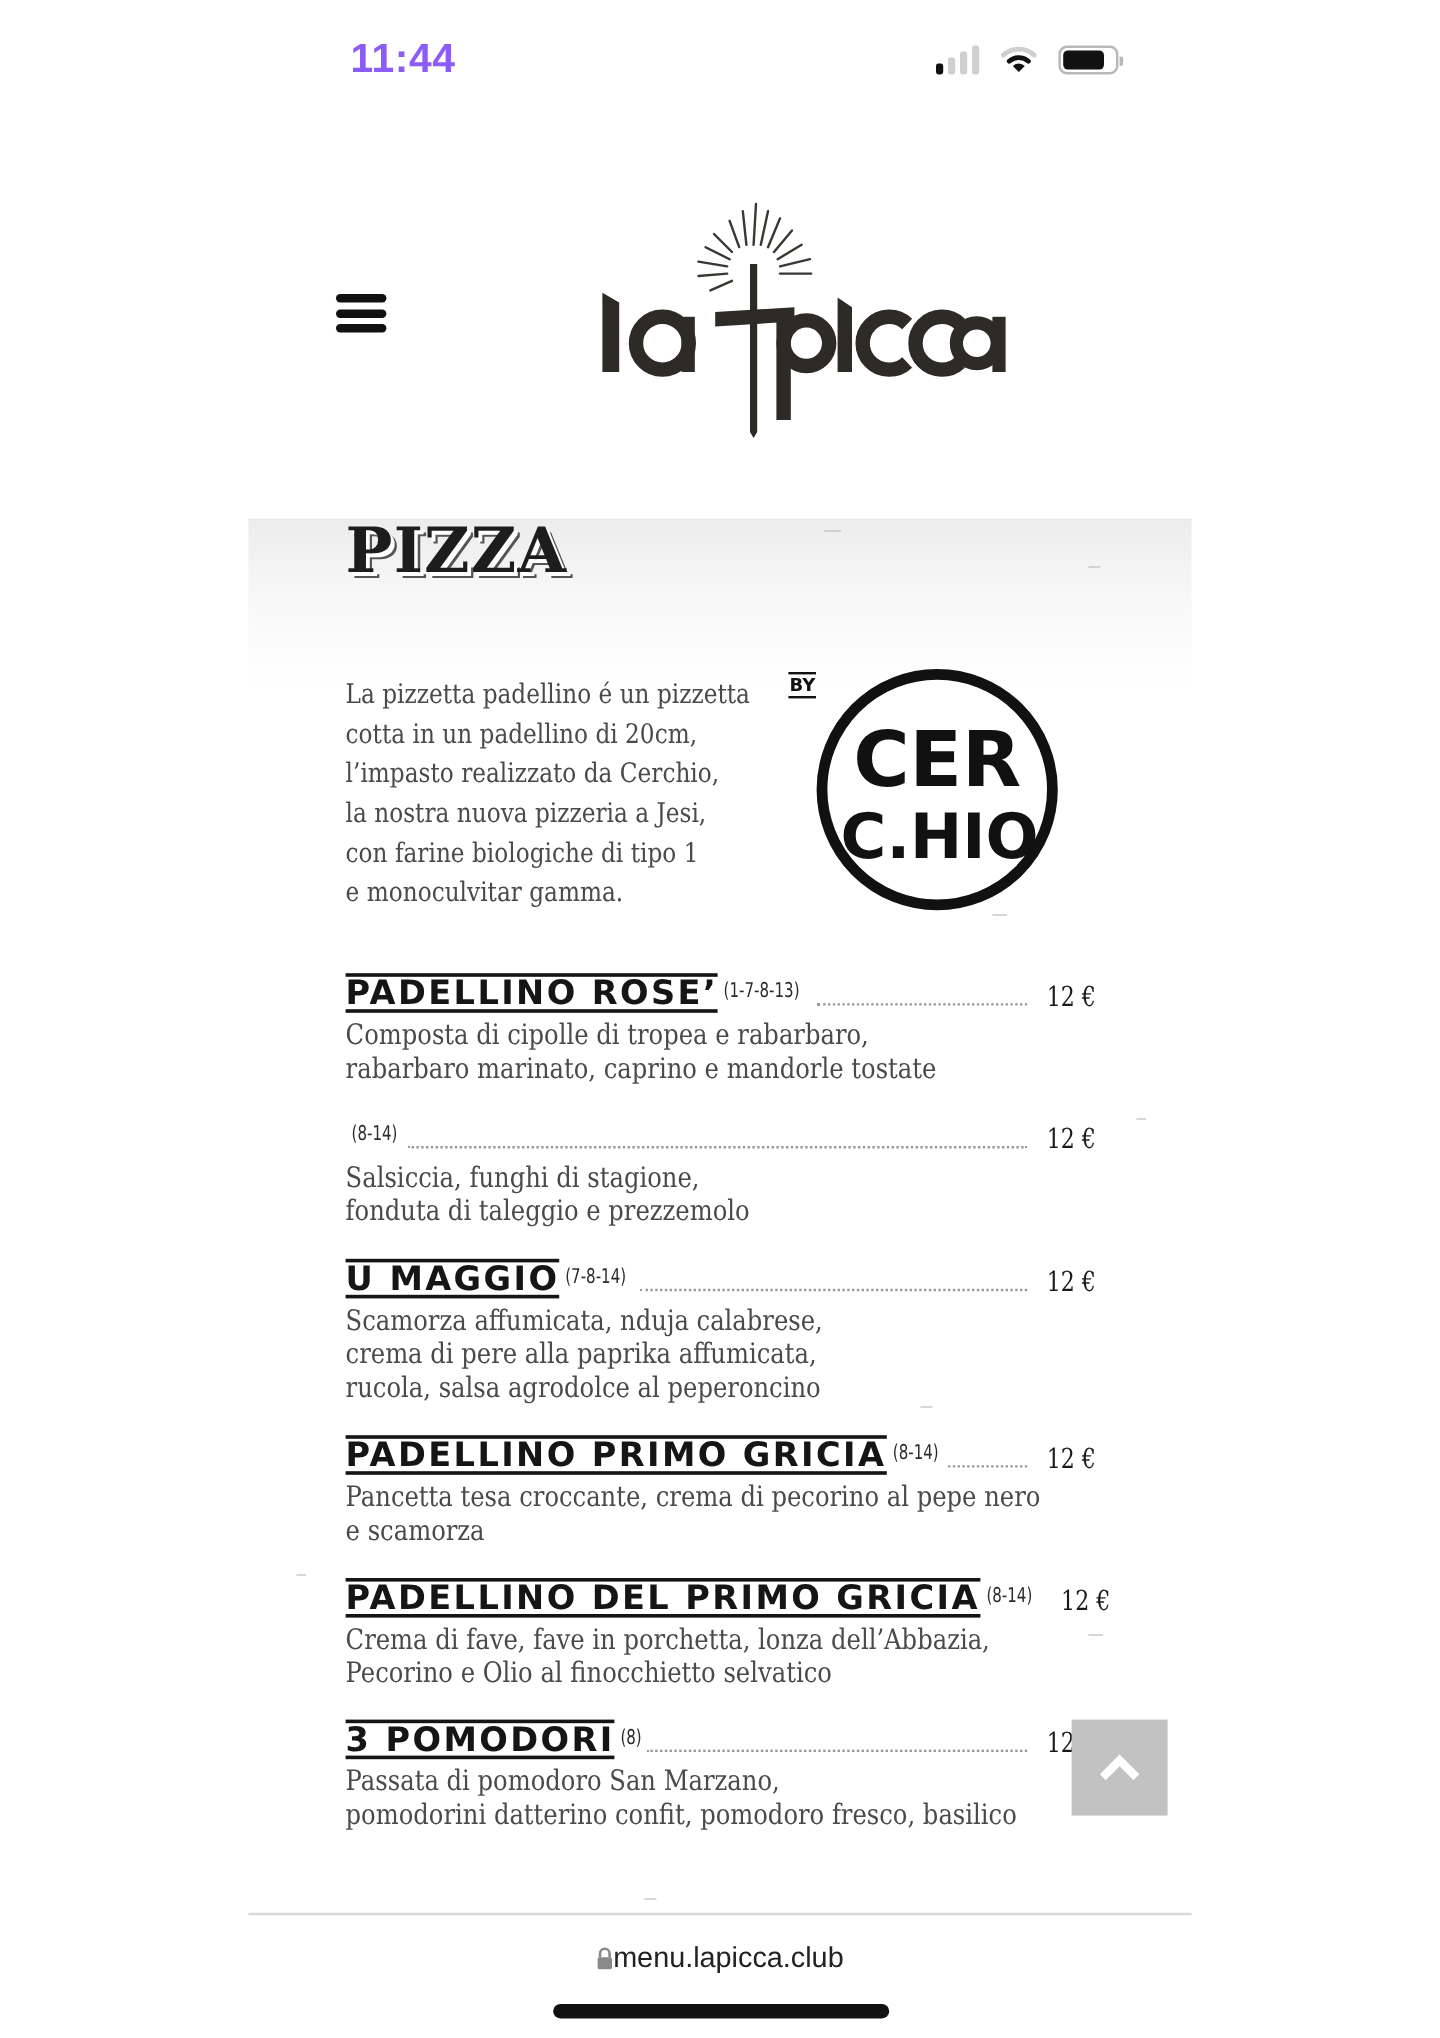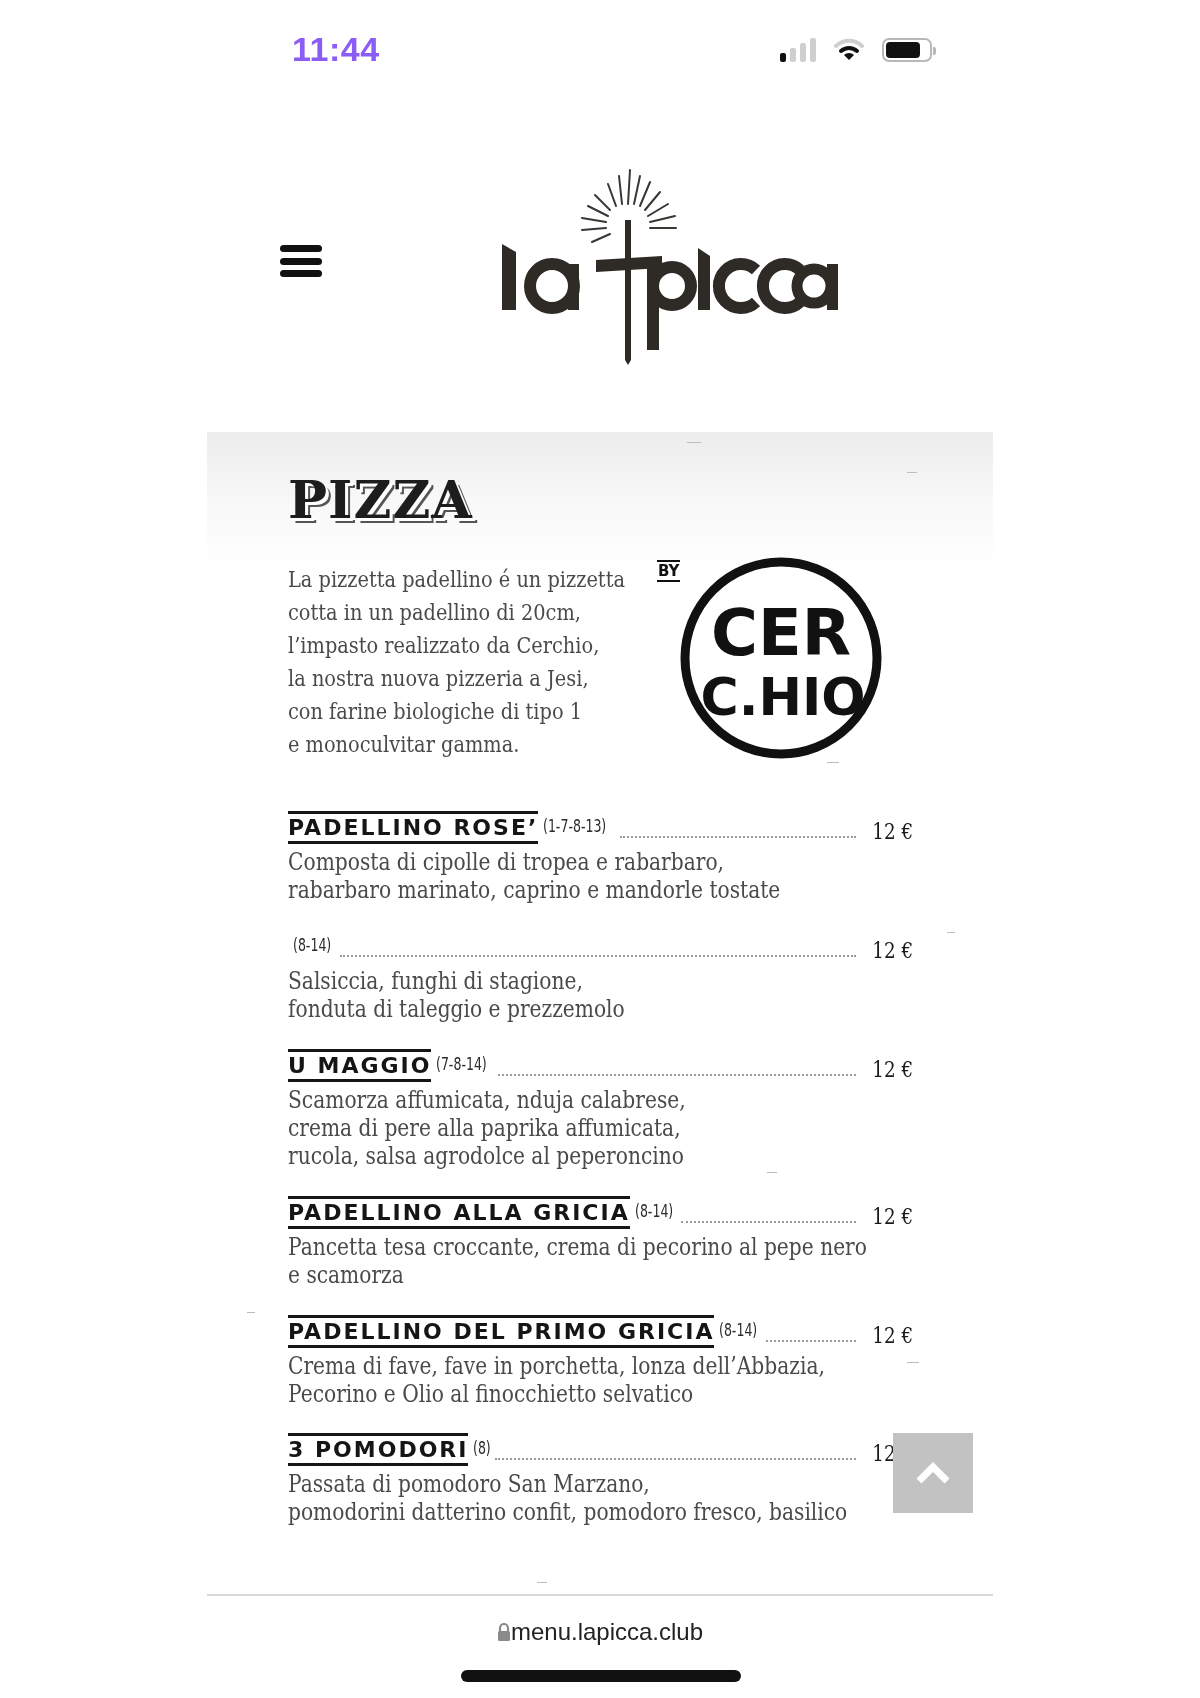--- a/index.html
+++ b/index.html
@@ -26,31 +26,31 @@
   .hamburger span { display: block; height: 7px; background: #111; border-radius: 4px; }
   .logo { position: absolute; left: 500px; top: 20px; width: 340px; height: 210px; }
 
   
   .menu-panel { position: absolute; top: 432px; left: 207px; width: 786px; height: 1160px;
     background: linear-gradient(180deg, #ececec 0px, #f7f7f7 60px, #ffffff 140px); }
   .menu-panel .speck { position: absolute; background: #bdbdbd; height: 1px; }
   .bottom-rule { position: absolute; top: 1594px; left: 207px; width: 786px; height: 2px; background: #d8d8d8; }
 
   .menu-title { position: absolute; left: 288px; top: 432px; font-family: "DejaVu Serif", serif; font-weight: bold; font-size: 52px; line-height: 56px; color: #1d1d1d; letter-spacing: 1px;
-    text-shadow: 3px 3px 0 #ffffff, 5px 5px 0 #555; margin-top: 40px; }
+    text-shadow: 3px 3px 0 #ffffff, 5px 5px 0 #555; }
 
   .intro { position: absolute; left: 288px; top: 563px; font-family: "DejaVu Serif", serif; font-size: 22.5px; line-height: 33px; color: #4a4a4a; transform: scaleX(0.86); transform-origin: left top; white-space: nowrap; }
 
   .by-label { position: absolute; left: 657px; top: 560px; font-family: "DejaVu Sans", sans-serif; font-weight: bold; font-size: 15px; color: #111; border-top: 2px solid #111; border-bottom: 2px solid #111; line-height: 18px; padding: 0 1px; }
   .cerchio-logo { position: absolute; left: 678px; top: 555px; width: 206px; height: 206px; }
 
   
   .item { position: absolute; left: 288px; width: 625px; }
   .item-head { position: relative; height: 36px; display: flex; align-items: flex-end; }
-  .item-name { font-family: "DejaVu Sans", sans-serif; font-weight: bold; font-size: 22px; letter-spacing: 2px; color: #151515; border-top: 3px solid #151515; border-bottom: 3px solid #151515; line-height: 26px; padding: 1px 0 0 0; white-space: nowrap; }
+  .item-name { font-family: "DejaVu Sans", sans-serif; font-weight: bold; font-size: 28px; letter-spacing: 2px; color: #151515; border-top: 3px solid #151515; border-bottom: 3px solid #151515; line-height: 26px; padding: 1px 0 0 0; white-space: nowrap; }
   .item-allergens { font-family: "DejaVu Sans Condensed", "DejaVu Sans", sans-serif; font-size: 17px; color: #2b2b2b; margin-left: 5px; align-self: center; transform: scaleX(0.82); transform-origin: left center; white-space: nowrap; }
   .item-leader { flex: 1; border-bottom: 2px dotted #9a9a9a; margin: 0 6px 6px 0; height: 1px; align-self: flex-end; }
   .item-price { font-family: "DejaVu Serif", serif; font-size: 23px; color: #1a1a1a; transform: scaleX(0.8); transform-origin: right bottom; white-space: nowrap; margin-bottom: 0px; }
   .item-desc { font-family: "DejaVu Serif", serif; font-size: 23.5px; line-height: 28px; color: #4a4a4a; margin-top: 4px; transform: scaleX(0.86); transform-origin: left top; white-space: nowrap; }
 
   
   .scroll-top { position: absolute; left: 893px; top: 1433px; width: 80px; height: 80px; background: #c2c2c2; display: flex; align-items: center; justify-content: center; cursor: pointer; }
 
   
   .url-bar { position: absolute; top: 1612px; left: 0; width: 1200px; height: 40px; display: flex; justify-content: center; align-items: center; }
@@ -188,21 +188,21 @@
   </div>
   <div class="item-desc">
     <div>Scamorza affumicata, nduja calabrese,</div>
     <div>crema di pere alla paprika affumicata,</div>
     <div>rucola, salsa agrodolce al peperoncino</div>
   </div>
 </div>
 
 <div class="item" style="top:1193px;">
   <div class="item-head">
-    <span class="item-name">PADELLINO ALLA GRICIA</span>
+    <span class="item-name">PADELLINO PRIMO GRICIA</span>
     <span class="item-allergens">(8-14)</span>
     <span class="item-leader"></span>
     <span class="item-price">12 €</span>
   </div>
   <div class="item-desc">
     <div>Pancetta tesa croccante, crema di pecorino al pepe nero</div>
     <div>e scamorza</div>
   </div>
 </div>
 

